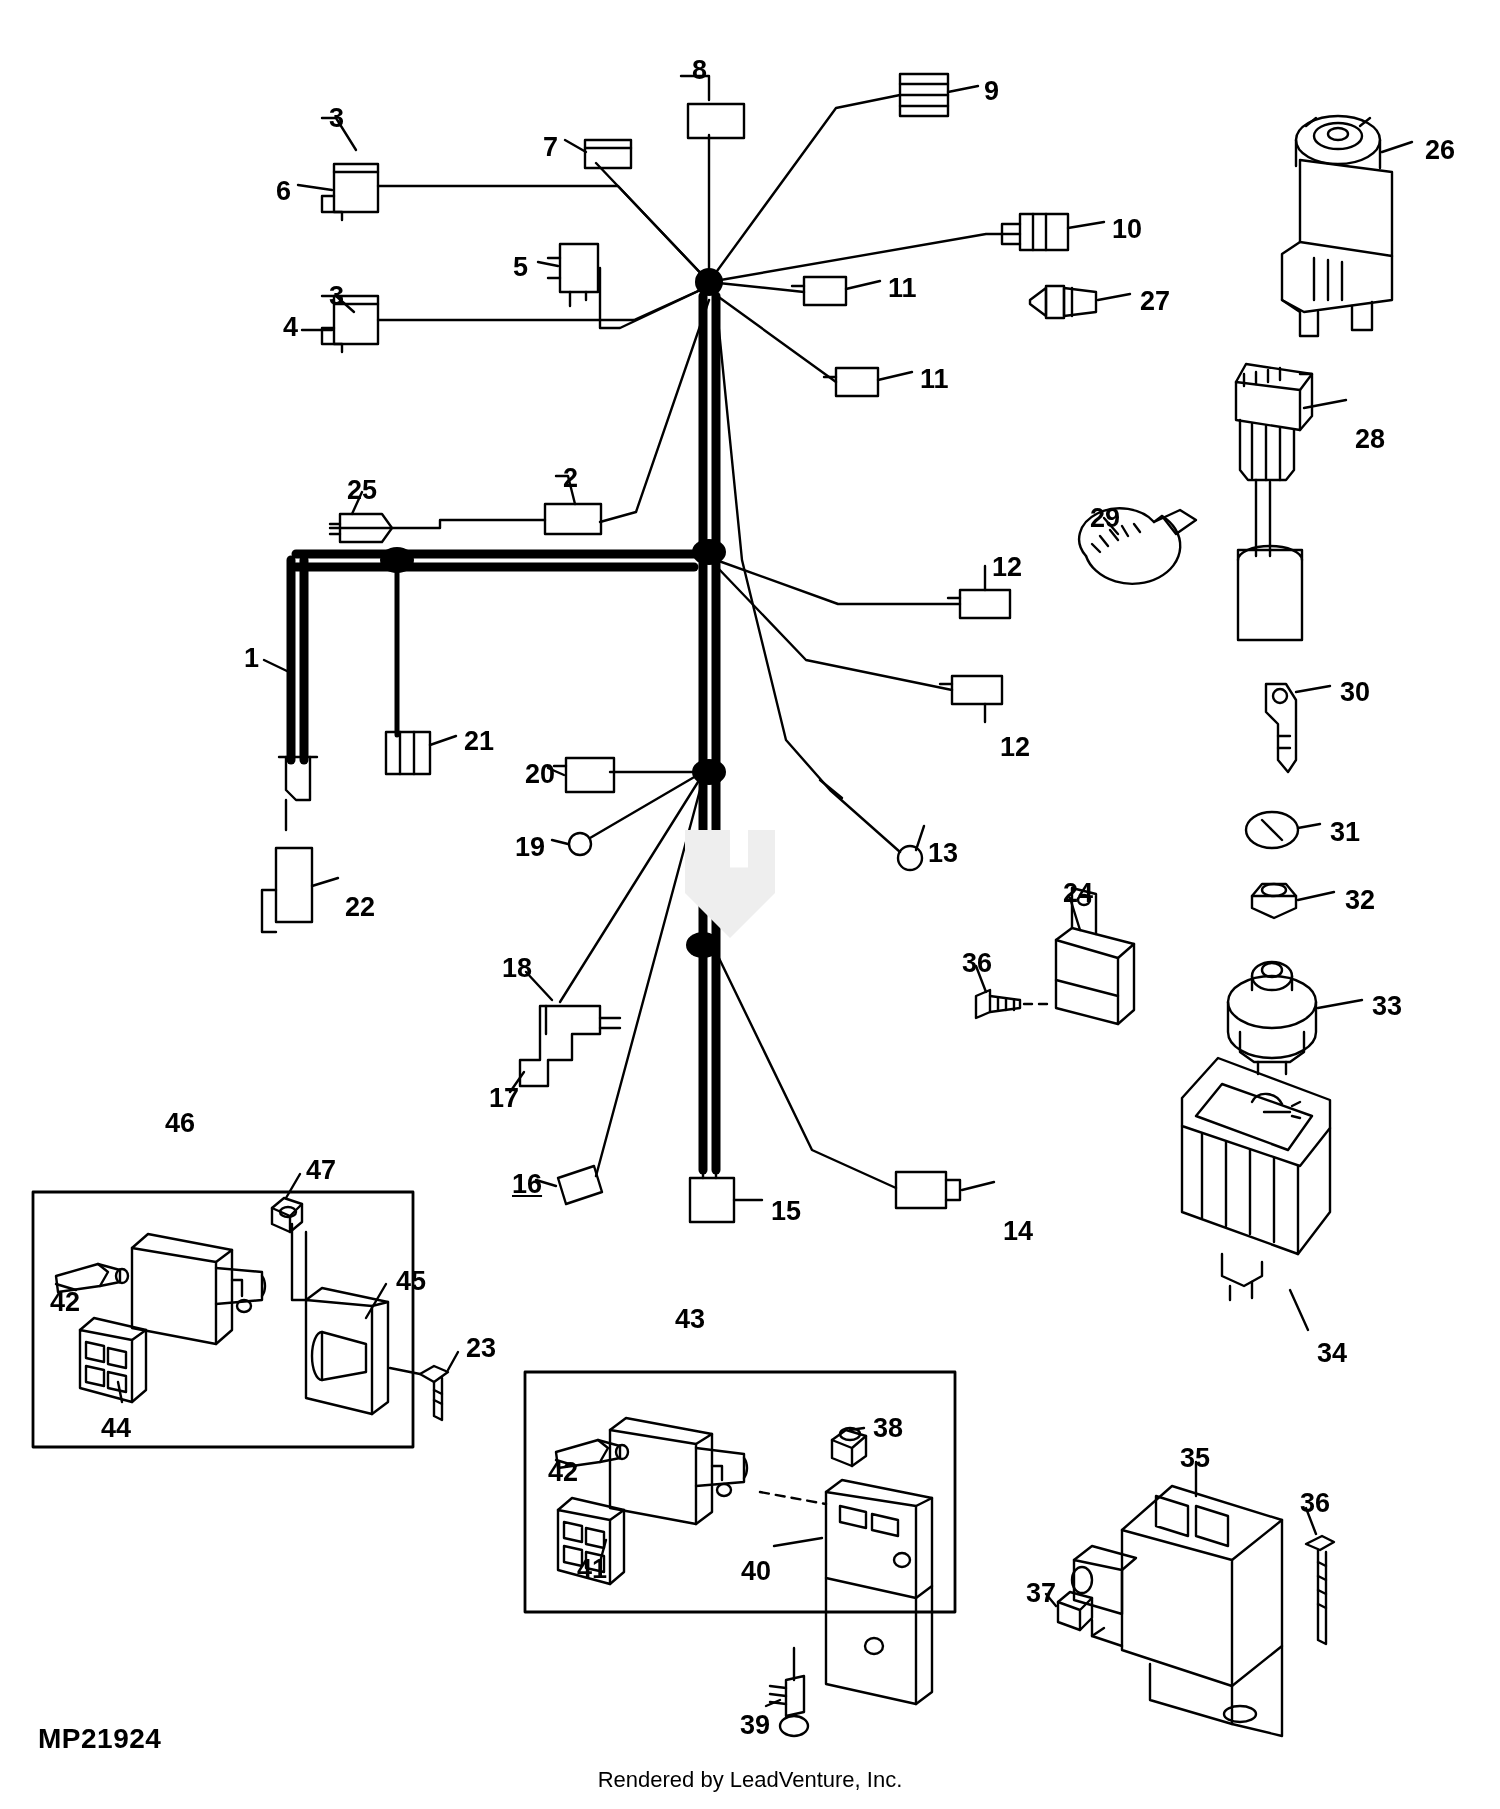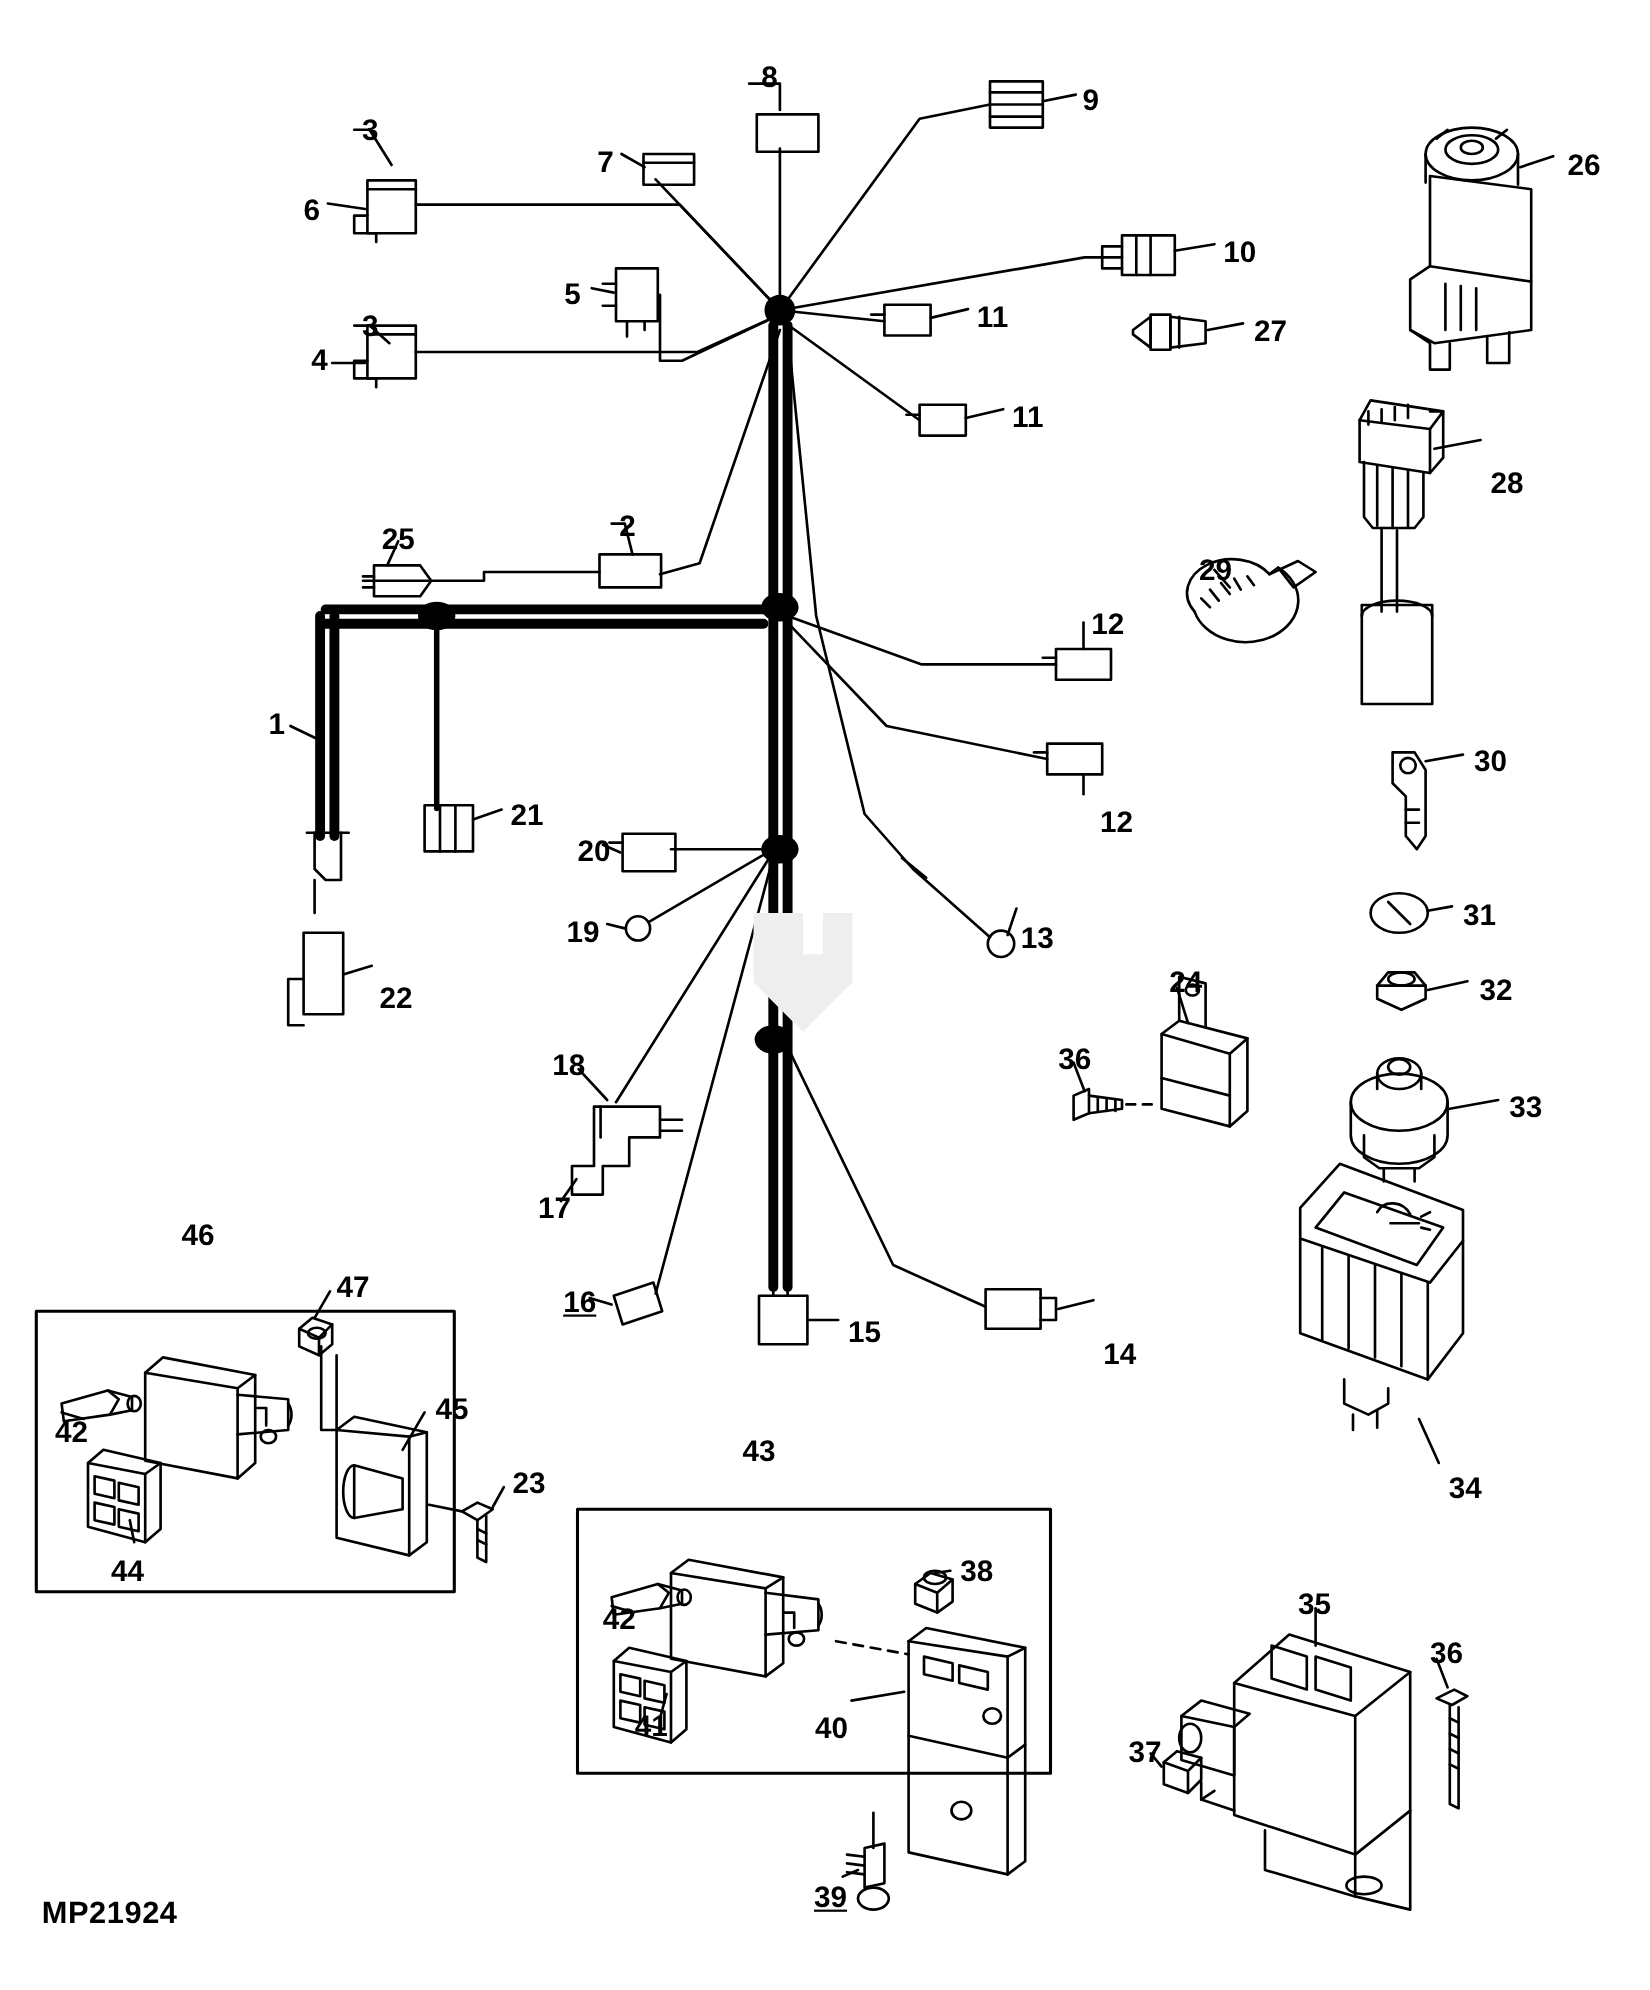--- a/index.html
+++ b/index.html
@@ -643,27 +643,28 @@
       <div class="callout" style="left: 1340px; top: 679px;">30</div>
       <div class="callout" style="left: 1330px; top: 819px;">31</div>
       <div class="callout" style="left: 1345px; top: 887px;">32</div>
       <div class="callout" style="left: 1372px; top: 993px;">33</div>
       <div class="callout" style="left: 1317px; top: 1340px;">34</div>
       <div class="callout" style="left: 1180px; top: 1445px;">35</div>
       <div class="callout" style="left: 962px; top: 950px;">36</div>
       <div class="callout" style="left: 1300px; top: 1490px;">36</div>
       <div class="callout" style="left: 1026px; top: 1580px;">37</div>
       <div class="callout" style="left: 873px; top: 1415px;">38</div>
-      <div class="callout" style="left: 740px; top: 1712px; text-decoration: underline;">39</div>
+      <div class="callout" style="left: 740px; top: 1712px;">39</div>
       <div class="callout" style="left: 741px; top: 1558px;">40</div>
       <div class="callout" style="left: 577px; top: 1556px;">41</div>
       <div class="callout" style="left: 50px; top: 1289px;">42</div>
       <div class="callout" style="left: 548px; top: 1459px;">42</div>
       <div class="callout" style="left: 675px; top: 1306px;">43</div>
       <div class="callout" style="left: 101px; top: 1415px;">44</div>
       <div class="callout" style="left: 396px; top: 1268px;">45</div>
       <div class="callout" style="left: 165px; top: 1110px; text-align: right;">46</div>
       <div class="callout" style="left: 306px; top: 1157px;">47</div>
     </div>
 
   <div id="drawing-number">MP21924</div>
+  <div id="footer-credit">Rendered by LeadVenture, Inc.</div>
 
 </div>
 
 </body></html>

